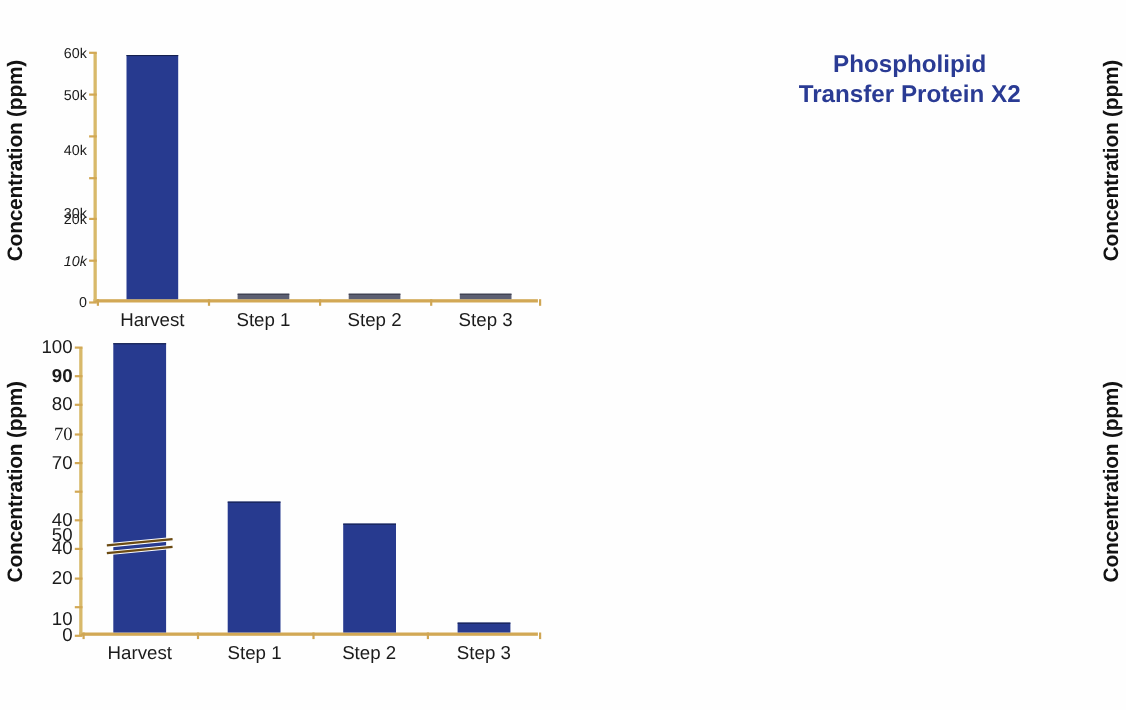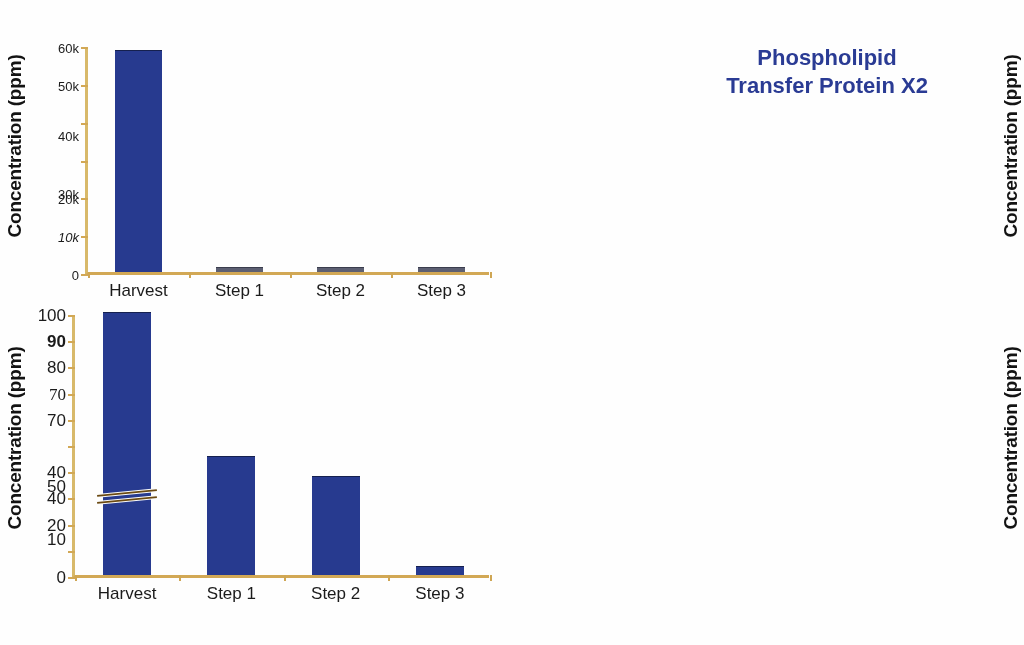--- a/index.html
+++ b/index.html
@@ -186,21 +186,21 @@
 Transfer Protein X2</div>
 
   </div>
 
   <div class="panel" id="panel-bl">
     <div class="ytitle">Concentration (ppm)</div>
     <div class="plot" id="plot-bl">
         <div class="ytick" style="top: 262px;"></div>
         <div class="ylabel" style="top: 262px;">0</div>
         <div class="ytick" style="top: 235.8px;"></div>
-        <div class="ylabel" style="top: 224px;">10</div>
+        <div class="ylabel" style="top: 247px;">10</div>
         <div class="ytick" style="top: 209.6px;"></div>
         <div class="ylabel" style="top: 209.6px;">20</div>
         <div class="ytick" style="top: 183.4px;"></div>
         <div class="ylabel" style="top: 183.4px;">40</div>
         <div class="ytick" style="top: 157.2px;"></div>
         <div class="ylabel" style="top: 157.2px;">40</div>
         <div class="ytick" style="top: 131px;"></div>
         <div class="ylabel" style="top: 131px; margin-top: 40px;">50</div>
         <div class="ytick" style="top: 104.8px;"></div>
         <div class="ylabel" style="top: 104.8px;">70</div>

